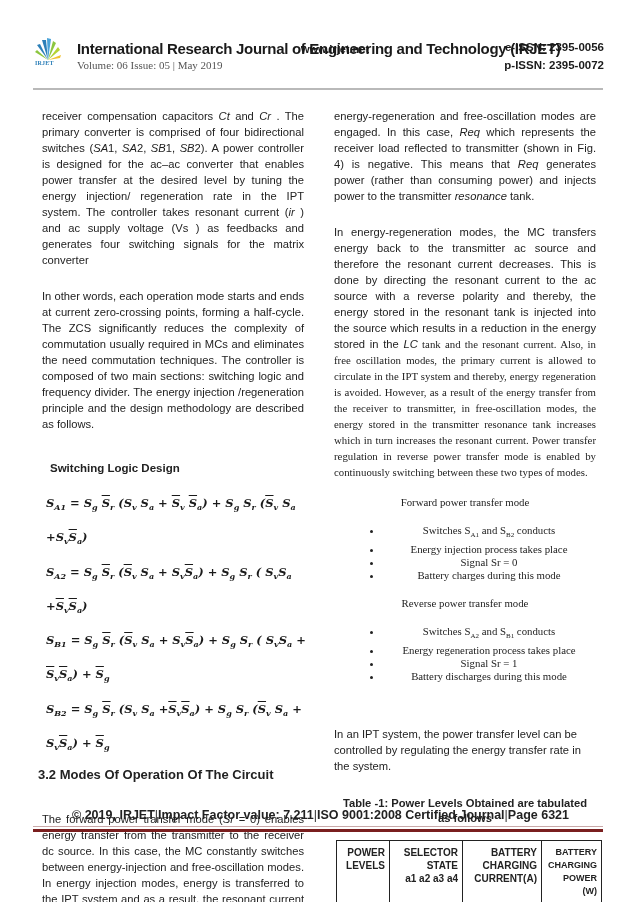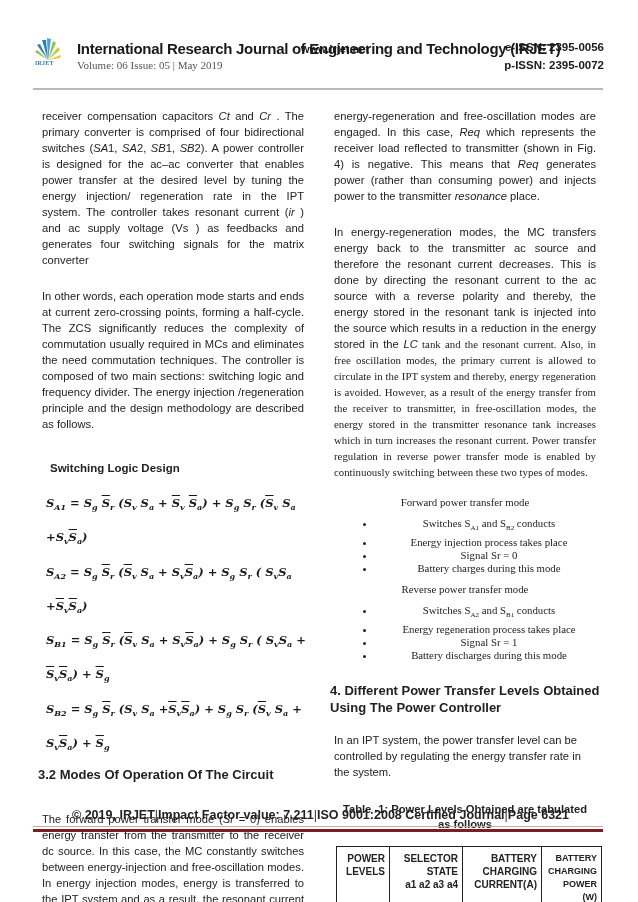--- a/index.html
+++ b/index.html
@@ -27,21 +27,21 @@
   .sechead { font: bold 13px/17px "Liberation Sans", sans-serif; margin: 0; }
   .serif { font: 10.8px/13.2px "Liberation Serif", serif; color: #222; text-align: center; }
   em { font-style: italic; }
 
   
   .eqs { font: bold italic 11.5px/30px "DejaVu Serif", serif; color: #1a1a1a; padding-left: 8px; margin: 6px 0 4px; }
   .eq .ov { text-decoration: overline; }
   .eq sub { font-size: 8px; }
 
   
-  ul.bl { margin: 8px; padding-left: 38px; list-style: disc; }
+  ul.bl { margin: 15px; padding-left: 38px; list-style: disc; }
   ul.bl li { padding-left: 10px; }
   ul.bl li sub { font-size: 7px; }
 
   
   .tcap { text-align: center; font: bold 11.2px/15px "Liberation Sans", sans-serif; margin: 6px; }
   table.pt { border-collapse: collapse; margin-left: 6px; width: 266px; font: 11px "Liberation Sans", sans-serif; }
   table.pt th, table.pt td { border: 1.2px solid #222; }
   table.pt th { font: bold 10px/13px "Liberation Sans", sans-serif; text-align: right; padding: 5px 4px 4px 6px; vertical-align: top; }
   table.pt td { text-align: center; height: 20px; padding: 0; }
 
@@ -92,21 +92,21 @@
     </div>
 
     <h3 class="sechead">3.2 Modes Of Operation Of The Circuit</h3>
     <div class="gap"></div>
     <div class="gap"></div>
     <p><span>The forward power transfer mode (</span><em>Sr</em><span> = 0) enables energy transfer from the transmitter to the receiver dc source. In this case, the MC constantly switches between energy-injection and free-oscillation modes. In energy injection modes, energy is transferred to the IPT system and as a result, the resonant current is increased. In free-oscillation modes, energy transfer to the IPT system is avoided and the resonant current is allowed to circulate in the system and the energy stored in the resonance tank which is used as a source for energy transfer to the IPT system. Since the energy stored in the system reduces, the resonant current decreases. Therefore, switching between these two types of modes enables power transfer regulation in forward power transfer mode. It is clear that the resonant current increases in energy injection modes and it decreases in free-oscillation modes.</span></p>
 
   </div>
 
   <div class="col col-right">
-    <p><span>energy-regeneration and free-oscillation modes are engaged. In this case, </span><em>Req</em><span> which represents the receiver load reflected to transmitter (shown in Fig. 4) is negative. This means that </span><em>Req</em><span> generates power (rather than consuming power) and injects power to the transmitter </span><em>resonance</em><span> place.</span></p>
+    <p><span>energy-regeneration and free-oscillation modes are engaged. In this case, </span><em>Req</em><span> which represents the receiver load reflected to transmitter (shown in Fig. 4) is negative. This means that </span><em>Req</em><span> generates power (rather than consuming power) and injects power to the transmitter </span><em>resonance</em><span> tank.</span></p>
     <div class="gap"></div>
     <p><span>In energy-regeneration modes, the MC transfers energy back to the transmitter ac source and therefore the resonant current decreases. This is done by directing the resonant current to the ac source with a reverse polarity and thereby, the energy stored in the resonant tank is injected into the source which results in a reduction in the energy stored in the </span><em>LC</em><span class="serif"> tank and the resonant current. Also, in free oscillation modes, the primary current is allowed to circulate in the IPT system and thereby, energy regeneration is avoided. However, as a result of the energy transfer from the receiver to transmitter, in free-oscillation modes, the energy stored in the transmitter </span><em class="serif">resonance</em><span class="serif"> tank increases which in turn increases the  resonant current. Power transfer regulation in reverse power transfer mode is enabled by continuously switching between these two types of modes.</span></p>
     <div class="gap"></div>
 
     <div class="serif">
       <div>Forward power transfer mode</div>
       <ul class="bl">
         <li><span>Switches S</span><sub>A1</sub><span> and S</span><sub>B2</sub><span> conducts</span></li>
         <li>Energy injection process takes place</li>
         <li>Signal Sr = 0</li>
@@ -115,21 +115,20 @@
       <div>Reverse power transfer mode</div>
       <ul class="bl">
         <li><span>Switches S</span><sub>A2</sub><span> and S</span><sub>B1</sub><span> conducts</span></li>
         <li>Energy regeneration process takes place</li>
         <li>Signal Sr = 1</li>
         <li>Battery discharges during this mode</li>
       </ul>
     </div>
     <div class="gap"></div>
 
-    <h3 class="sechead">4. Different Power Transfer Levels Obtained Using The Power Controller</h3>
     <div class="gap"></div>
     <p style="text-align:left">In an IPT system, the power transfer level can be controlled by regulating the energy transfer rate in the system.</p>
     <div class="gap"></div>
     <p class="tcap">Table -1: Power Levels Obtained are tabulated as follows</p>
     <div style="height:8px"></div>
 
     <table class="pt">
       <thead>
         <tr>
           <th style="width:42px"><span>POWER</span><br><span>LEVELS</span></th>

